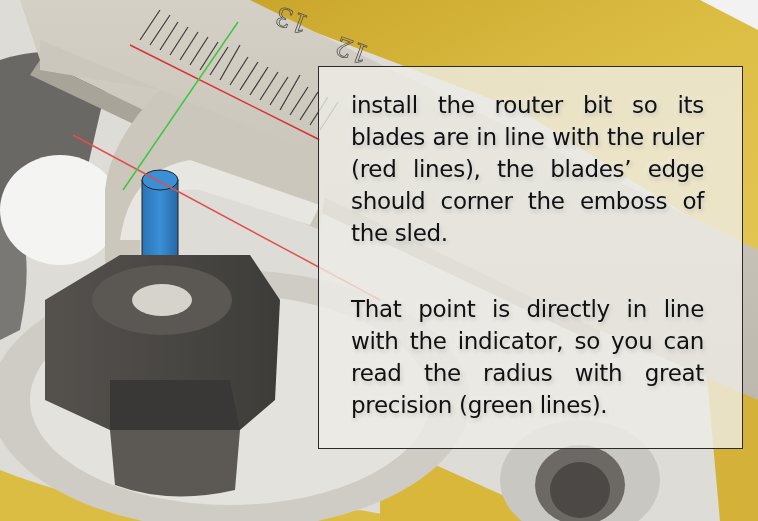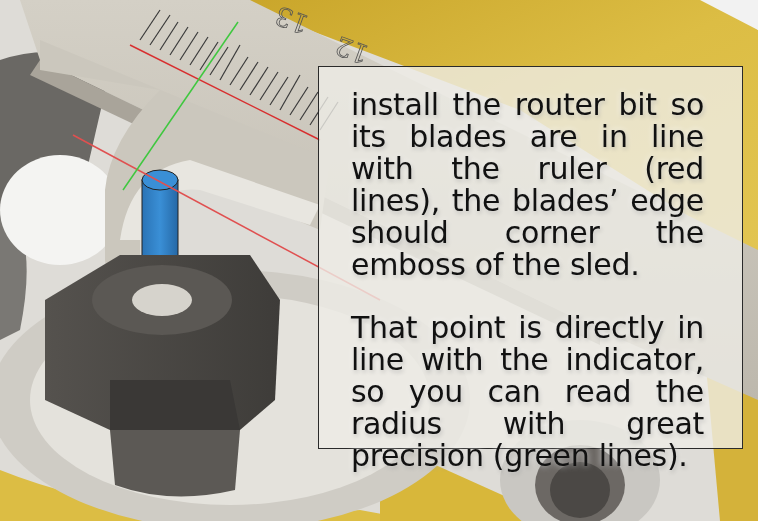--- a/index.html
+++ b/index.html
@@ -7,25 +7,25 @@
   .scene { position: relative; width: 758px; height: 521px; overflow: hidden; }
   .scene svg.render { position: absolute; left: 0; top: 0; }
   .callout {
     position: absolute; left: 318px; top: 66px; width: 425px; height: 383px;
     box-sizing: border-box; border: 1px solid #2a2a2a;
     background: rgba(238, 236, 230, 0.80);
     padding: 22px 38px 0 32px;
   }
   .callout p {
     margin: 0; color: #111; font-family: "DejaVu Sans", sans-serif;
-    font-size: 30px; line-height: 32px; text-align: justify;
+    font-size: 23px; line-height: 32px; text-align: justify;
     letter-spacing: -0.3px;
     text-shadow: 0 0 6px rgba(255,255,255,0.9), 1px 2px 4px rgba(0,0,0,0.25);
   }
-  .callout p + p { margin-top: 31px; }
+  .callout p + p { margin-top: 44px; }
 </style>
 </head>
 <body>
 
 <div class="scene">
   <svg class="render" width="758" height="521" viewBox="0 0 758 521">
     <defs>
       <linearGradient id="yel" x1="0" y1="0" x2="1" y2="1">
         <stop offset="0" stop-color="#c9a52a"></stop>
         <stop offset="0.5" stop-color="#dcbd44"></stop>

